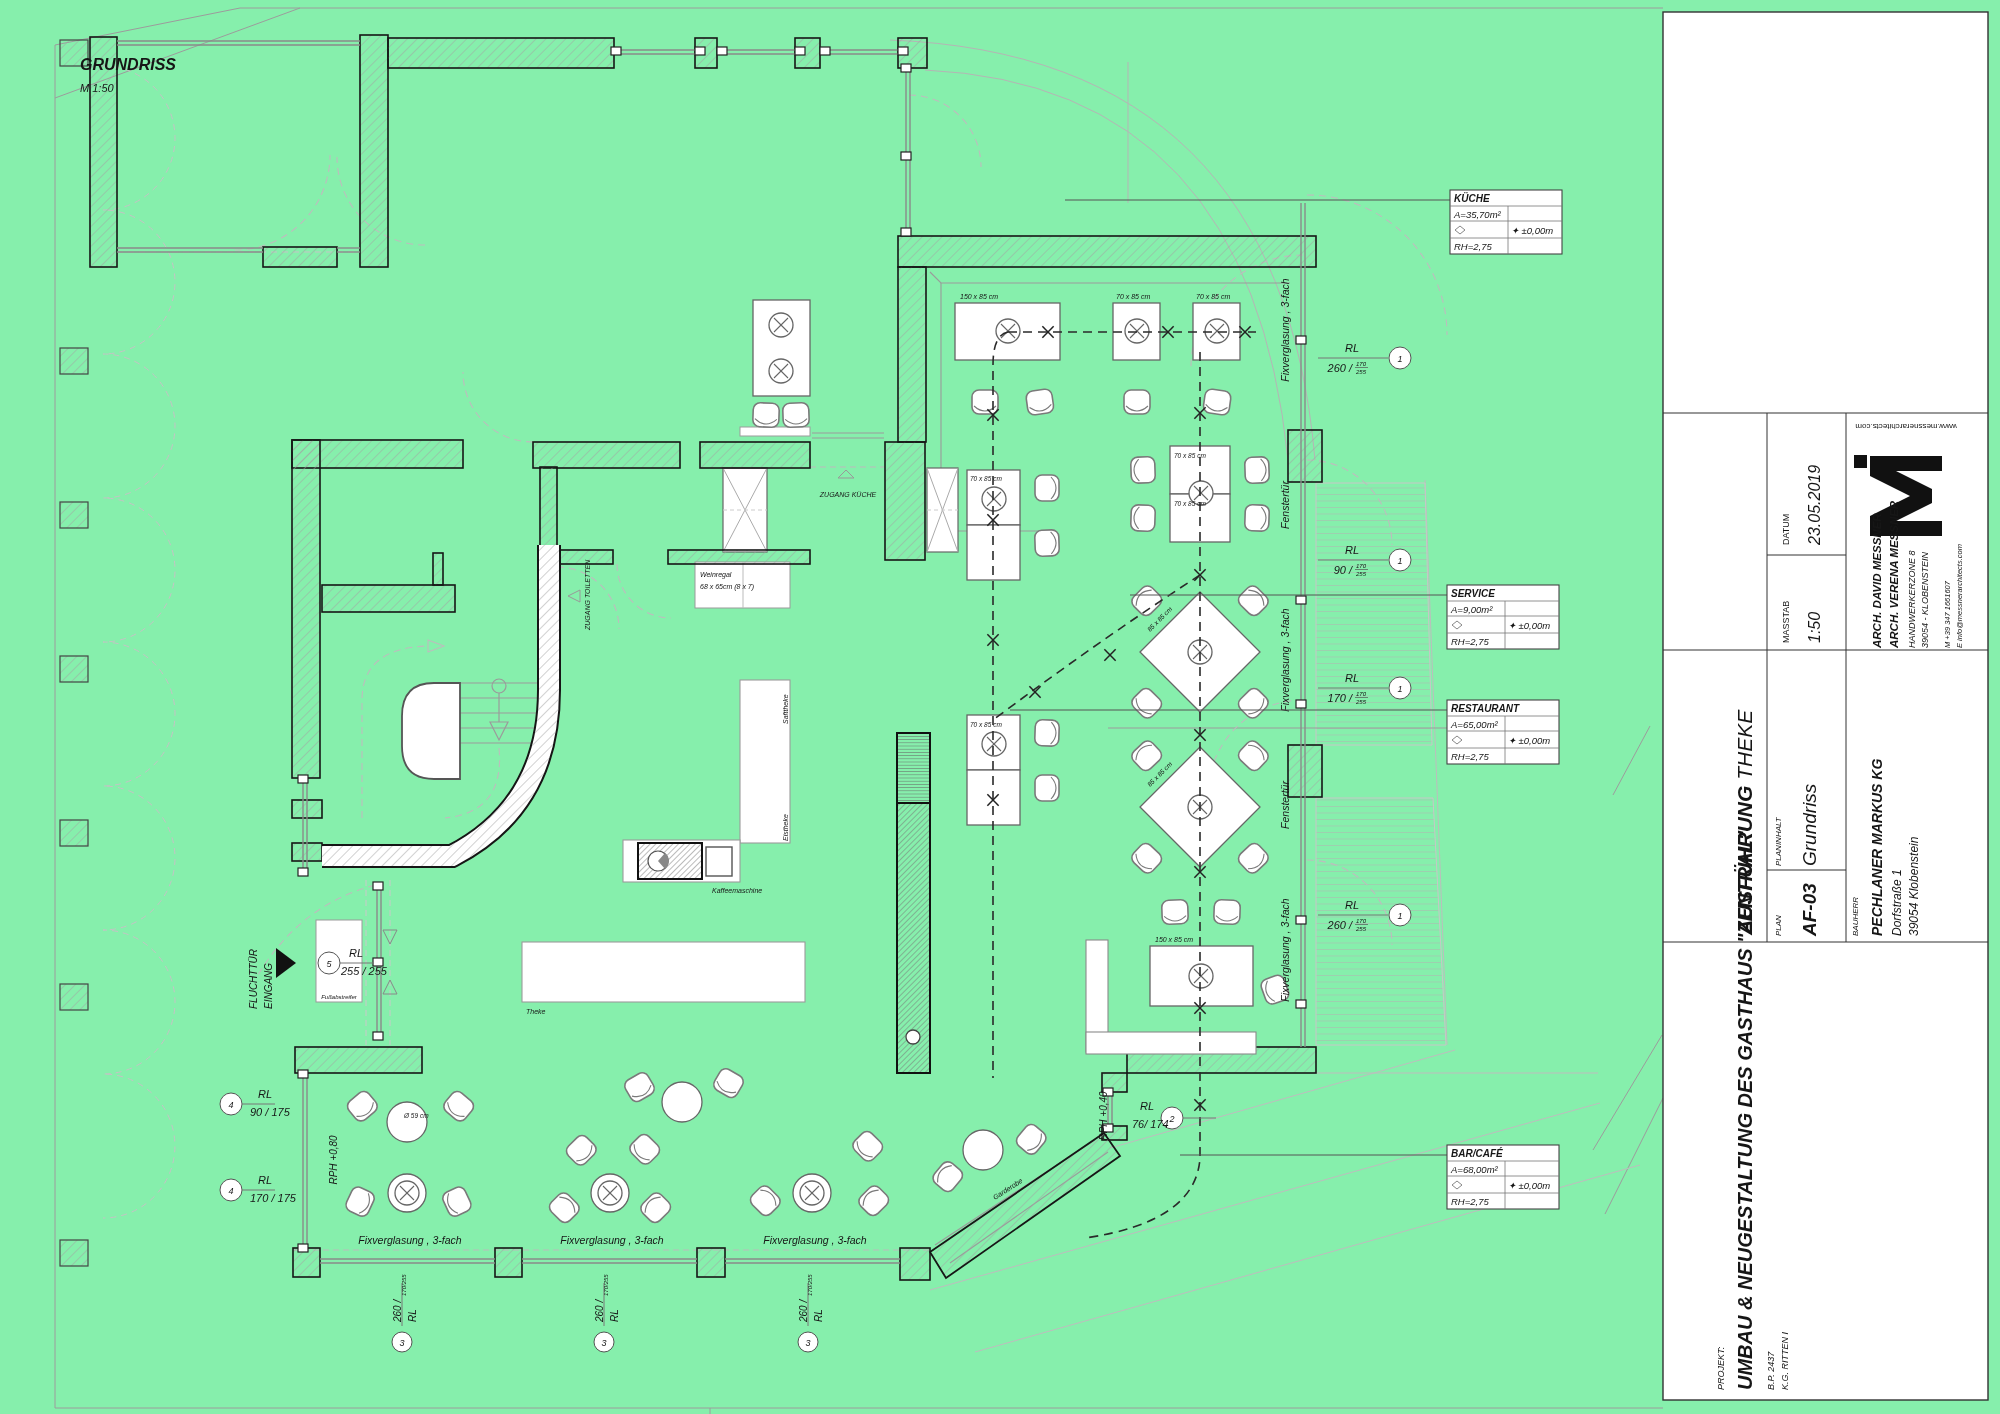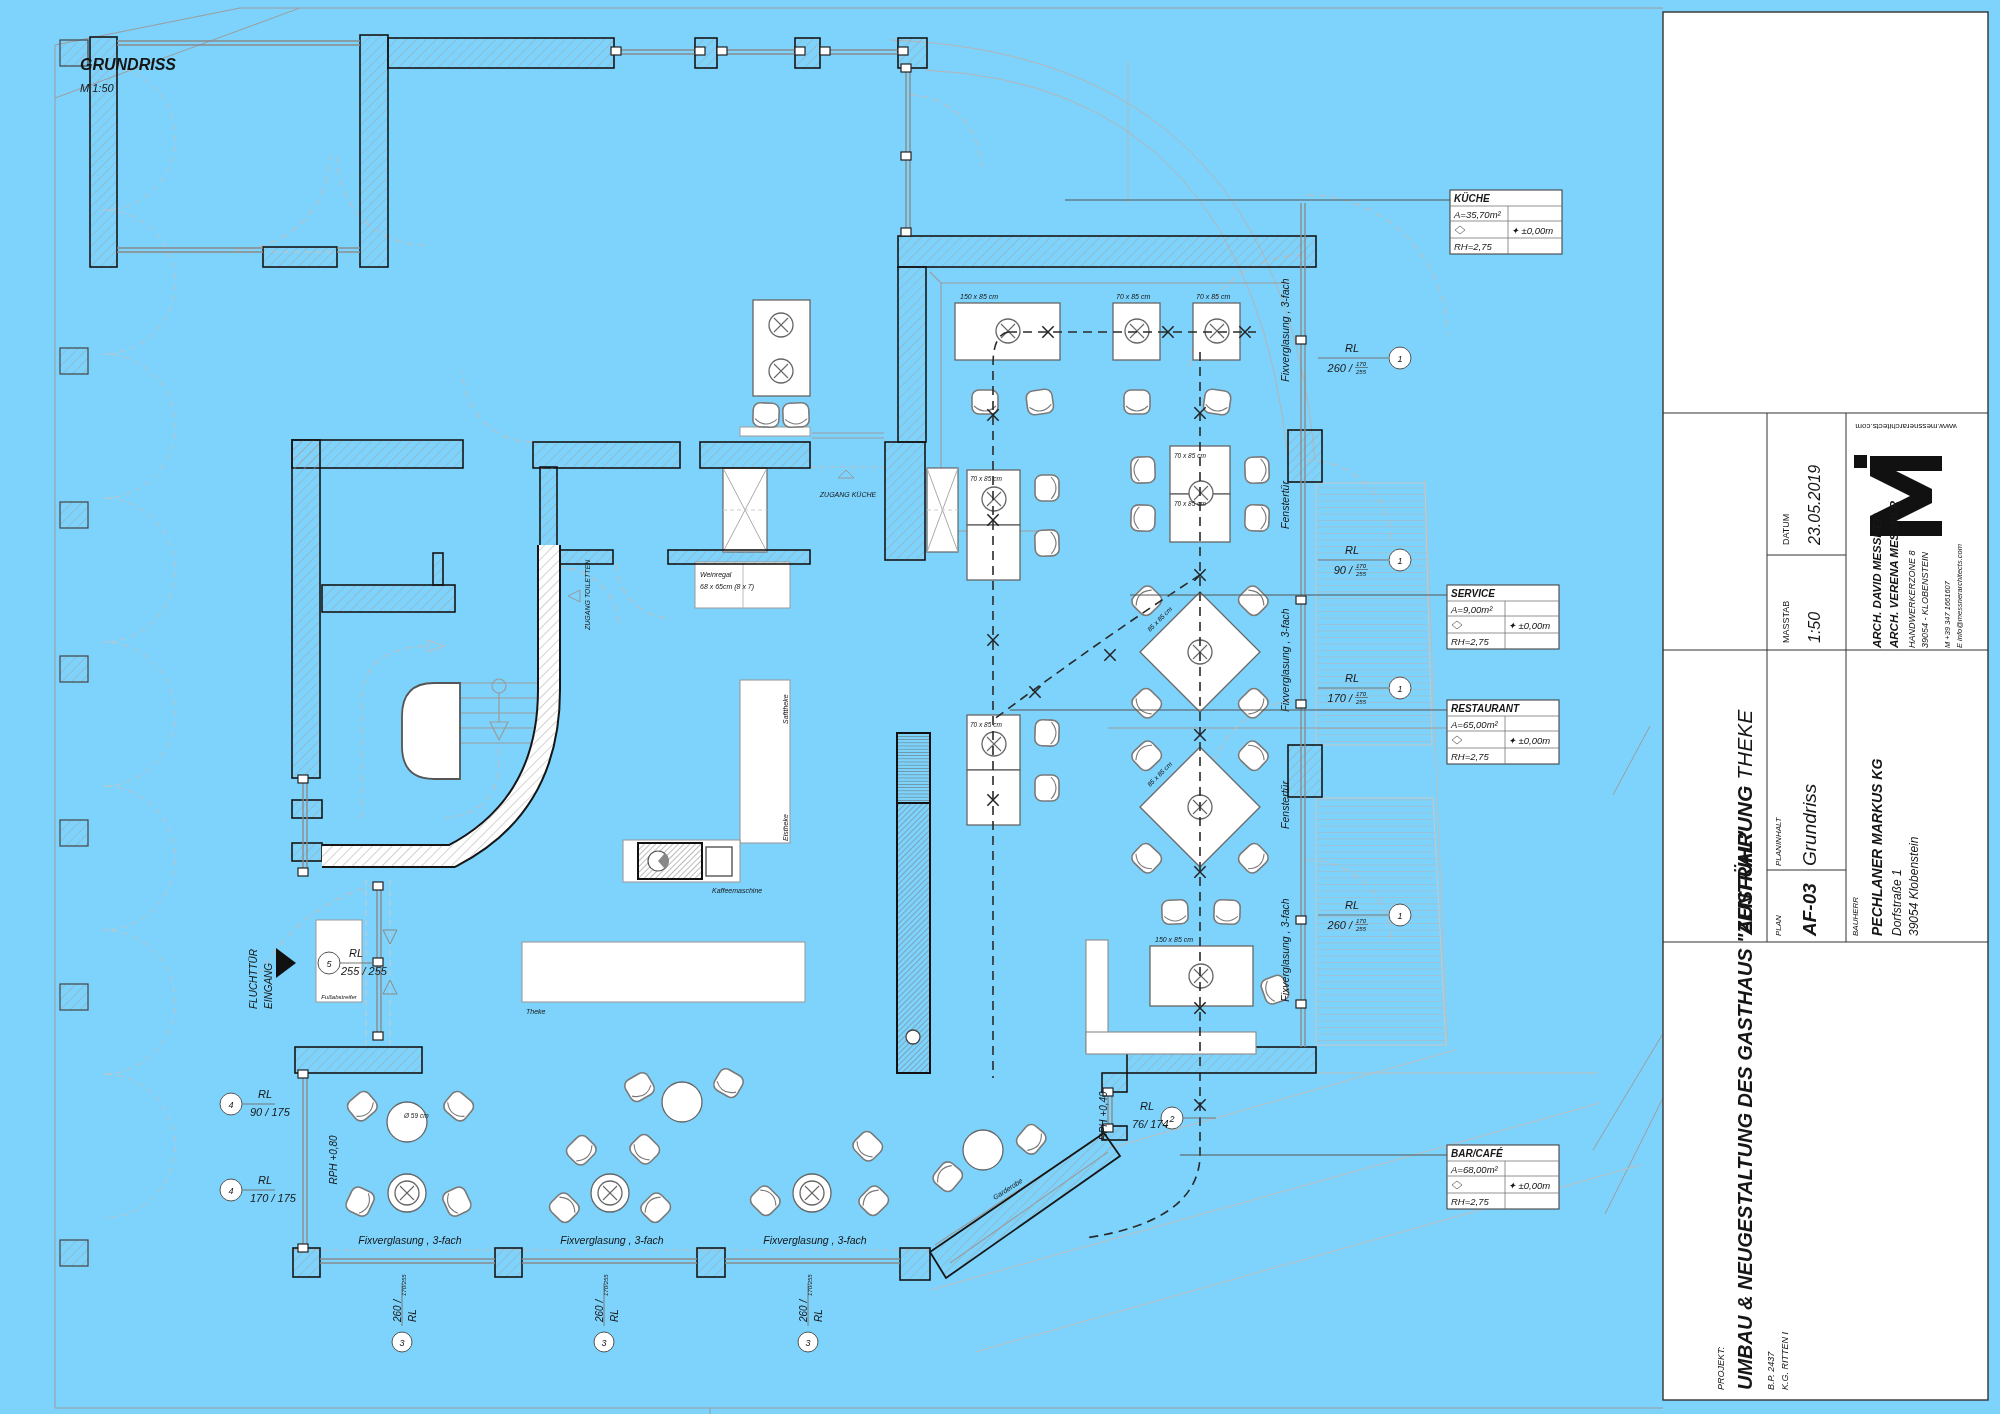--- a/index.html
+++ b/index.html
@@ -1,16 +1,16 @@
 <!DOCTYPE html>
 <html><head>
 <meta charset="utf-8">
 <style>
   html,body{margin:0;padding:0;background:#e8e8e8;}
-  .page{width:2000px;height:1414px;position:relative;background:#7dd3fc;margin:0 auto;
+  .page{width:2000px;height:1414px;position:relative;background:#86efac;margin:0 auto;
         font-family:"Liberation Sans",sans-serif;overflow:hidden;}
   svg{position:absolute;left:0;top:0;}
   text{fill:#161616;}
   .it{font-style:italic;}
 </style>
 </head>
 <body>
 
 <div class="page">
 <svg width="2000" height="1414" viewBox="0 0 2000 1414">

